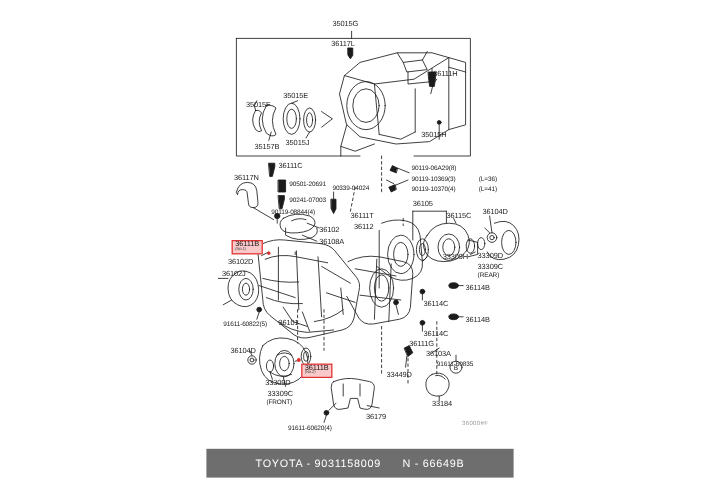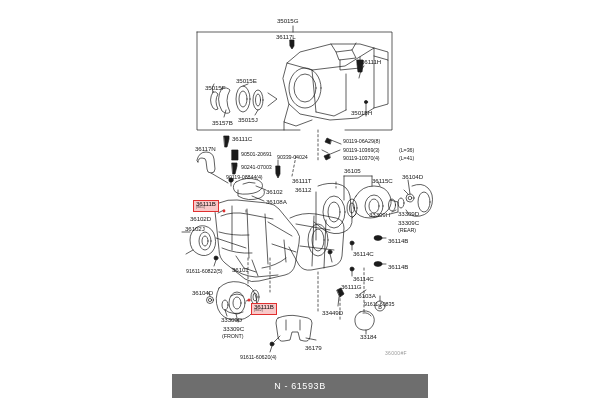--- a/index.html
+++ b/index.html
@@ -348,14 +348,15 @@
   </div>
 
 <div id="highlight-layer">
     <div class="lbl hl" style="left: 193px; top: 200px;"><span>36111B</span><span class="sub">(No.1)</span></div>
     <div class="lbl hl" style="left: 251px; top: 303px;"><span>36111B</span><span class="sub">(No.2)</span></div>
   </div>
 
 <div class="wm" style="left:385px;top:350px;">36000#F</div>
 
 <div id="footerbar">
-  <span>N - 61593B</span>
+  <span>TOYOTA - 9031158009</span>
+  <span>N - 66649B</span>
 </div>
 
 </body></html>

